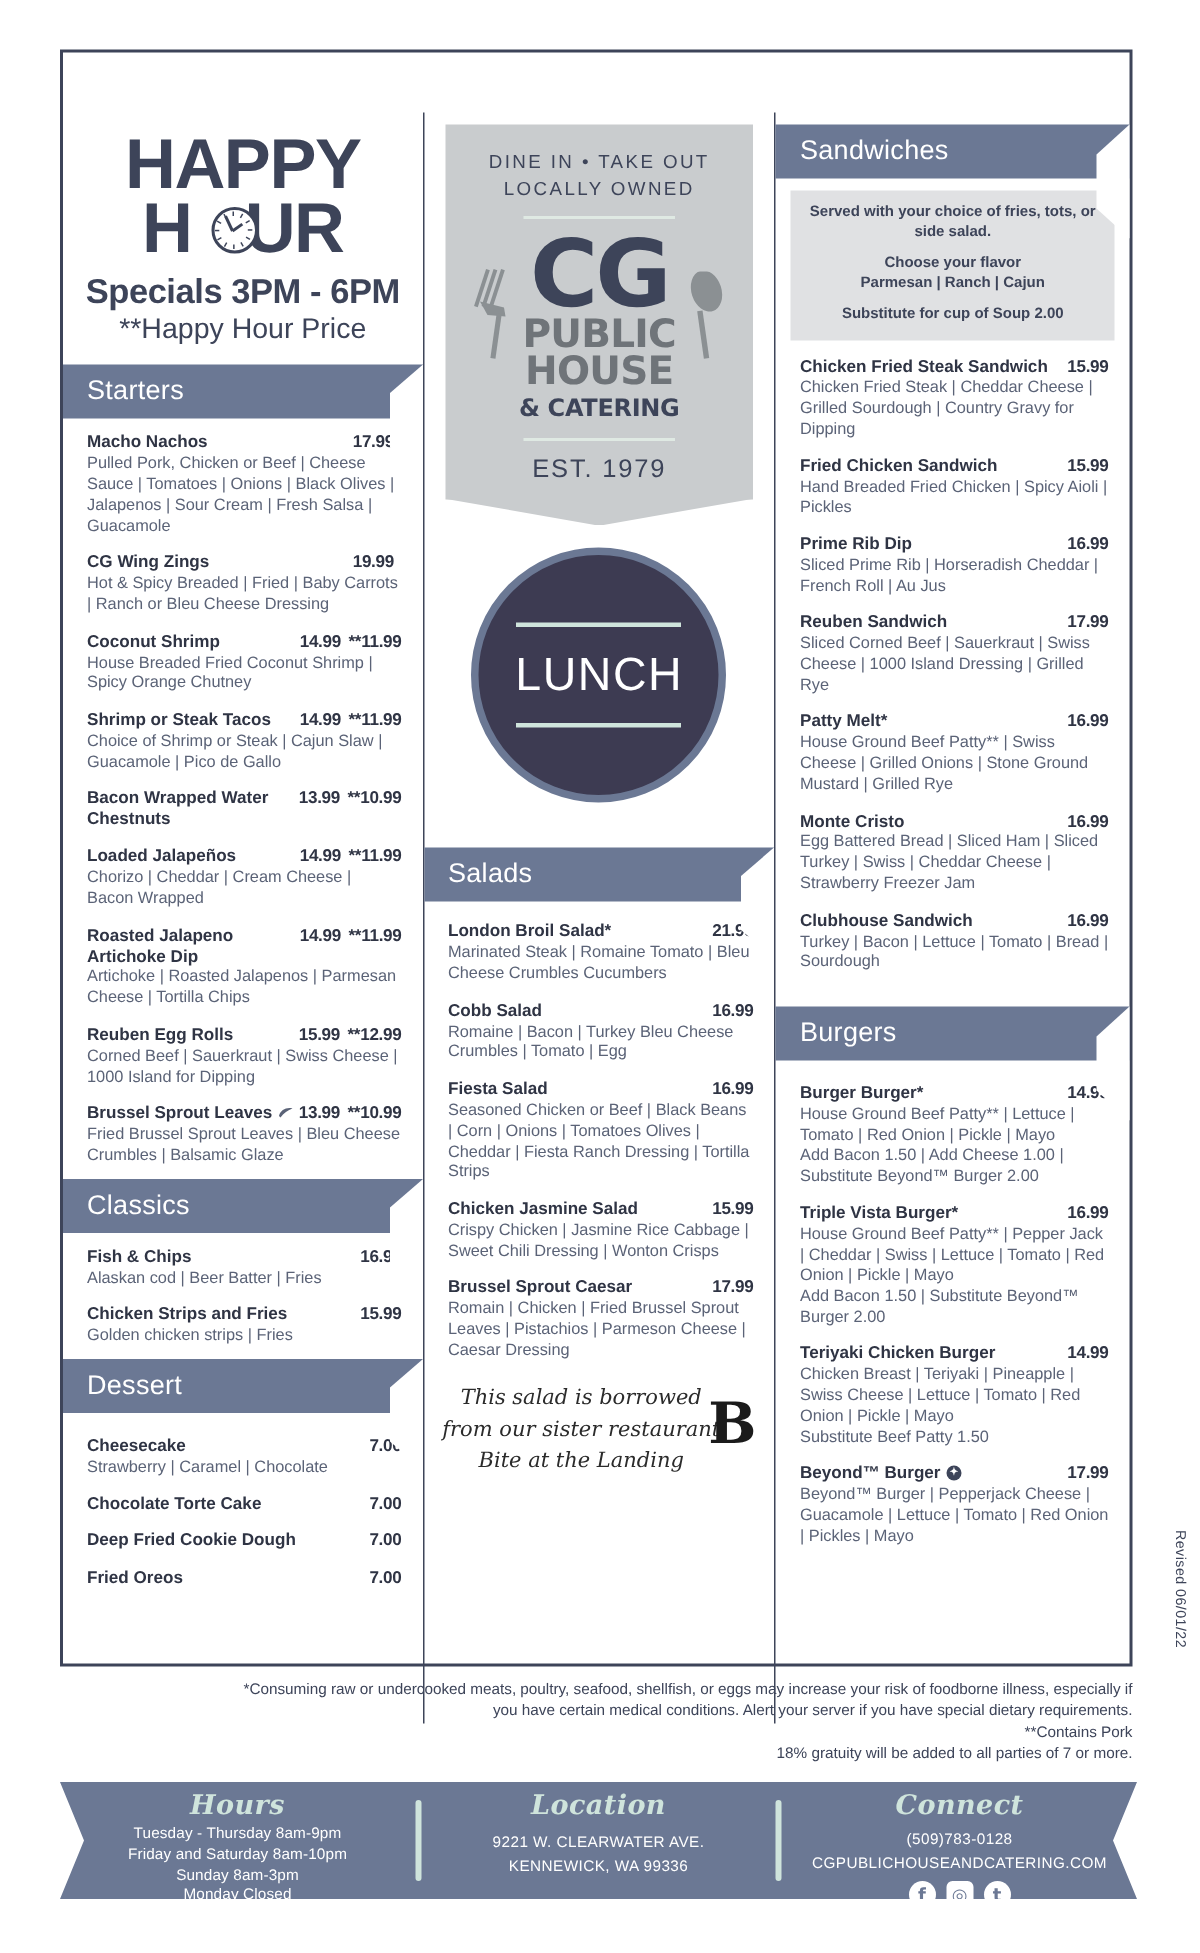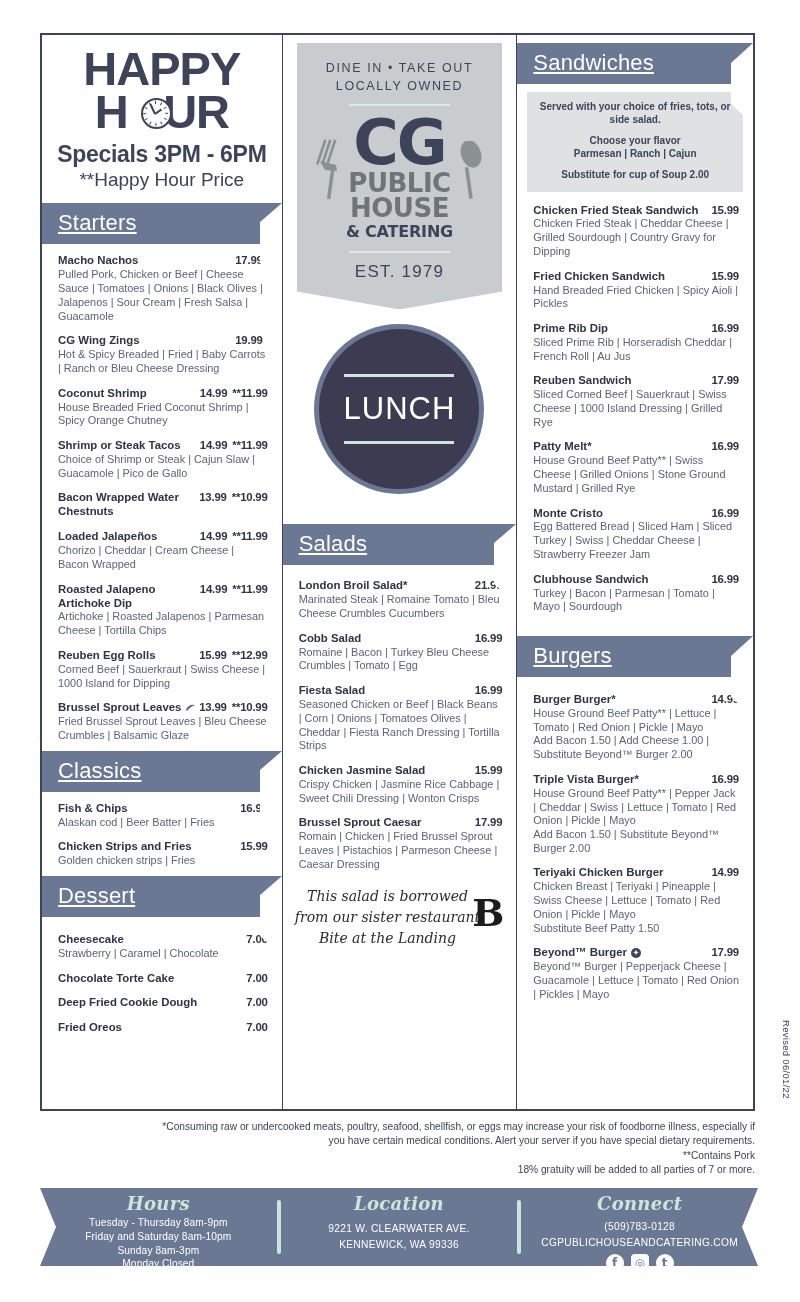--- a/index.html
+++ b/index.html
@@ -21,36 +21,36 @@
     position: absolute;
     left: 40px; top: 33px;
     width: 715px; height: 1078px;
     border: 2px solid #3d4459;
     background: #ffffff;
     display: flex;
   }
   .col {
     position: relative;
     height: 100%;
+    margin-top: 40px;
   }
   .col-left  { width: 240px; padding: 4px 0 0 0; }
   .col-mid   { width: 236px; border-left: 1.5px solid #3d4459; border-right: 1.5px solid #3d4459; }
   .col-right { width: 236px; }
 
   
   .ribbon {
     position: relative;
     background: #6b7894;
     color: #ffffff;
-    font-size: 22px;
+    font-size: 18px;
     font-weight: 300;
     letter-spacing: .2px;
     padding: 7px 0 8px 16px;
     margin: 0;
-    text-decoration: underline;
   }
   .ribbon::after {
     content: "";
     position: absolute;
     right: 0; top: 0;
     width: 0; height: 100%;
     border-right: 22px solid #ffffff;
     border-top: 19px solid transparent;
     border-bottom: 19px solid transparent;
   }
@@ -501,21 +501,21 @@
               <span class="item-name">Monte Cristo</span>
               <span class="item-prices">16.99</span>
             </div>
             <div class="item-desc">Egg Battered Bread | Sliced Ham | Sliced Turkey | Swiss | Cheddar Cheese | Strawberry Freezer Jam</div>
           </div>
         <div class="item">
             <div class="item-head">
               <span class="item-name">Clubhouse Sandwich</span>
               <span class="item-prices">16.99</span>
             </div>
-            <div class="item-desc">Turkey | Bacon | Parmesan | Tomato | Mayo | Sourdough</div>
+            <div class="item-desc">Turkey | Bacon | Lettuce | Tomato | Bread | Sourdough</div>
           </div>
       </div>
 
       <div style="height:14px"></div>
       <div class="ribbon tall">Burgers</div>
       <div class="items" style="padding-top:16px">
         <div class="item">
             <div class="item-head">
               <span class="item-name">Burger Burger*</span>
               <span class="item-prices">14.99</span>

